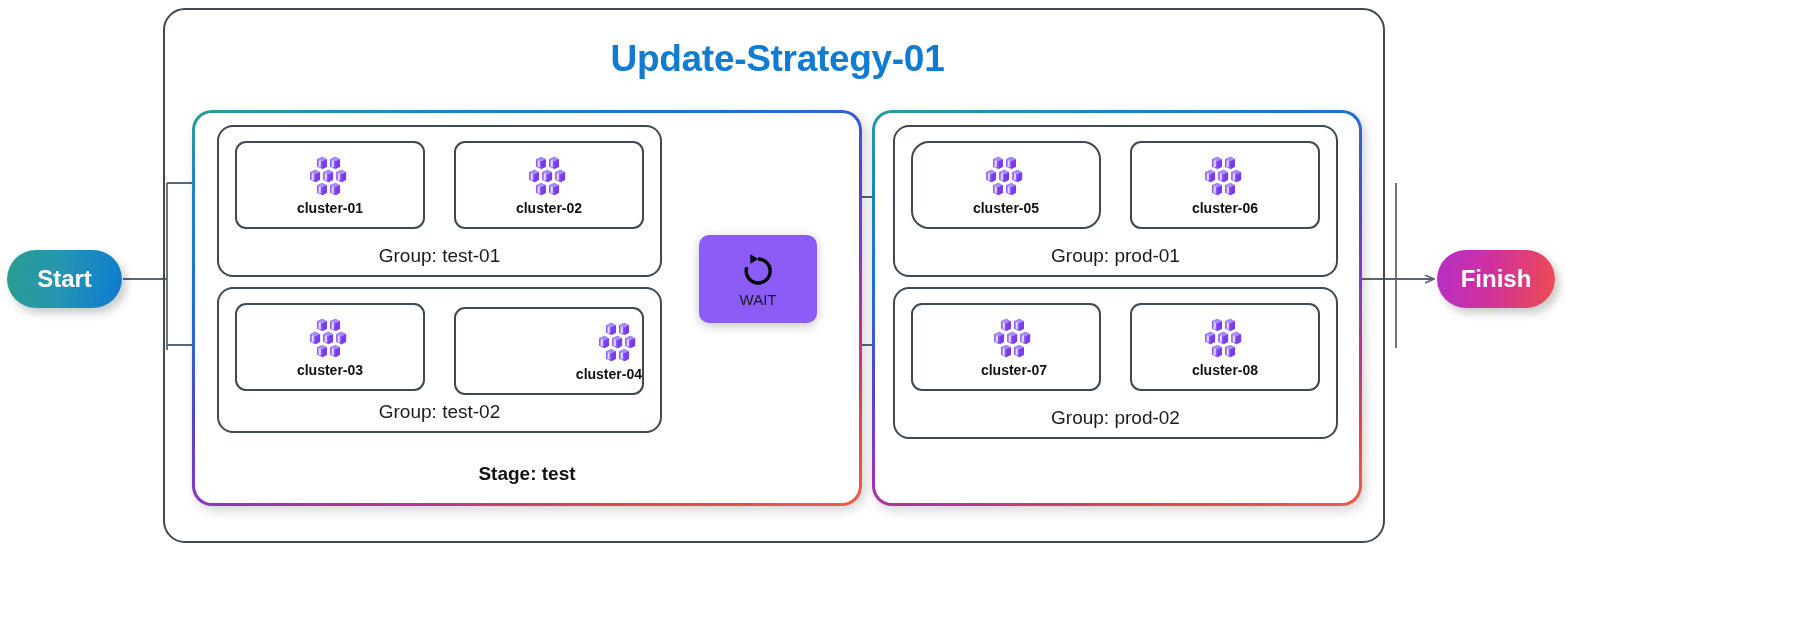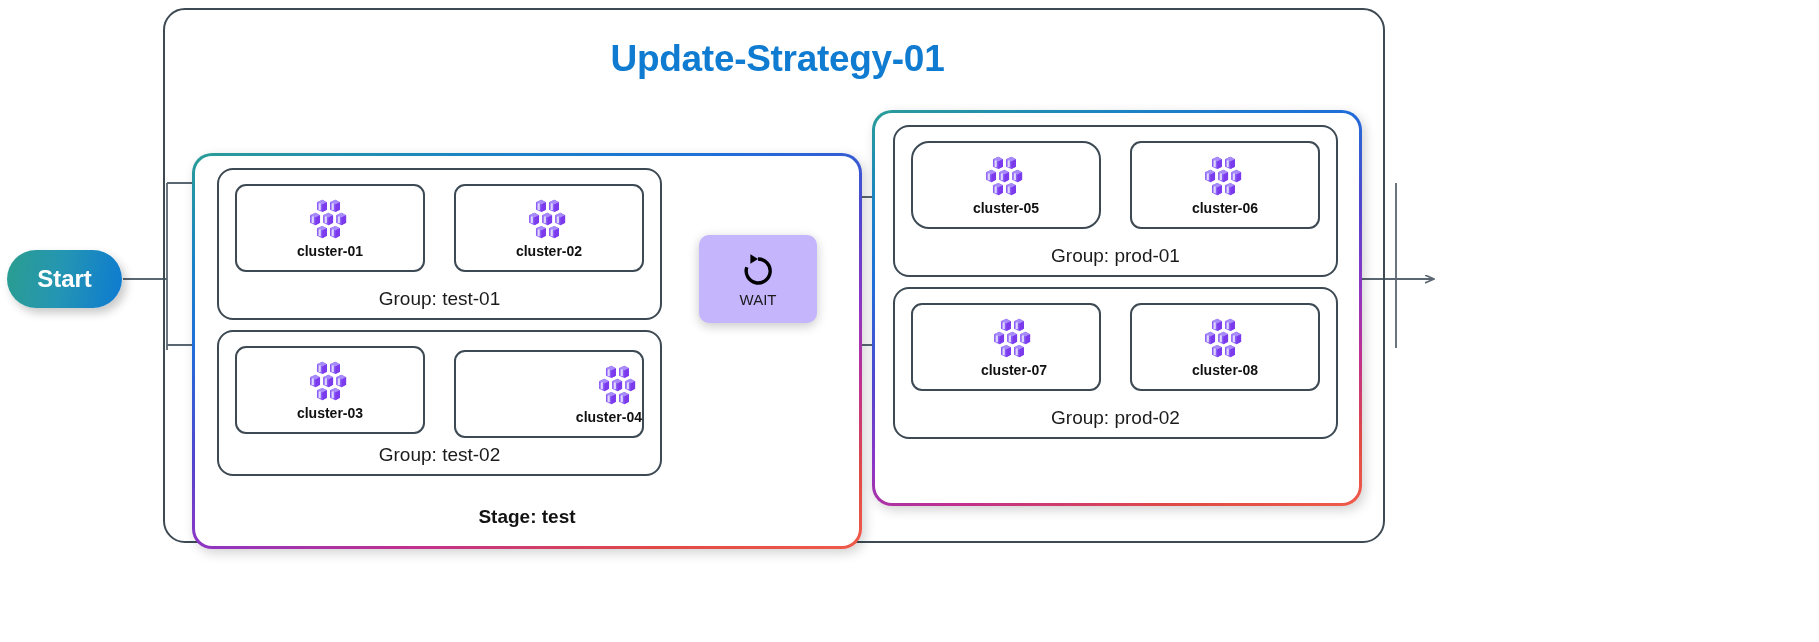--- a/index.html
+++ b/index.html
@@ -62,21 +62,21 @@
         #e04a45 88%,
         #ef5b4a 100%);
     box-shadow: 3px 4px 12px rgba(0,0,0,0.18);
   }
   .stage-inner {
     position: relative;
     width: 100%; height: 100%;
     background: #ffffff;
     border-radius: 17px;
   }
-  #stage-test  { left: 192px; top: 110px; width: 670px; height: 396px; margin-top: 43px; }
+  #stage-test  { left: 192px; top: 110px; width: 670px; height: 396px; }
   #stage-prod  { left: 872px; top: 110px; width: 490px; height: 396px; }
 
   .stage-label {
     position: absolute;
     left: 0; right: 0;
     bottom: 18px;
     text-align: center;
     font-size: 19px;
     font-weight: bold;
     color: #121212;
@@ -117,21 +117,21 @@
     color: #111111;
     margin-top: 3px;
   }
   .cluster-icon { width: 46px; height: 42px; display: block; }
 
   
   .wait-card {
     position: absolute;
     left: 699px; top: 235px;
     width: 118px; height: 88px;
-    background: #c4b5fd;
+    background: #8b5cf6;
     border-radius: 10px;
     box-shadow: 0 3px 11px rgba(0,0,0,0.22);
     display: flex;
     flex-direction: column;
     align-items: center;
     justify-content: center;
   }
   .wait-label {
     font-size: 15px;
     color: #1b1b1b;
@@ -644,14 +644,17 @@
     <svg class="wait-icon" viewBox="0 0 40 38" xmlns="http://www.w3.org/2000/svg">
       <path d="M20,8 A12,12 0 1 1 8.8,16.2" fill="none" stroke="#000000" stroke-width="3.4" stroke-linecap="butt"></path>
       <path d="M20,8 L12.4,3.2 L12.4,12.8 Z" fill="#000000"></path>
     </svg>
     <div class="wait-label">WAIT</div>
   </div>
 
   <div class="pill" id="node-start">
     <span>Start</span>
   </div>
+  <div class="pill" id="node-finish">
+    <span>Finish</span>
+  </div>
 
 </div>
 
 </body></html>

